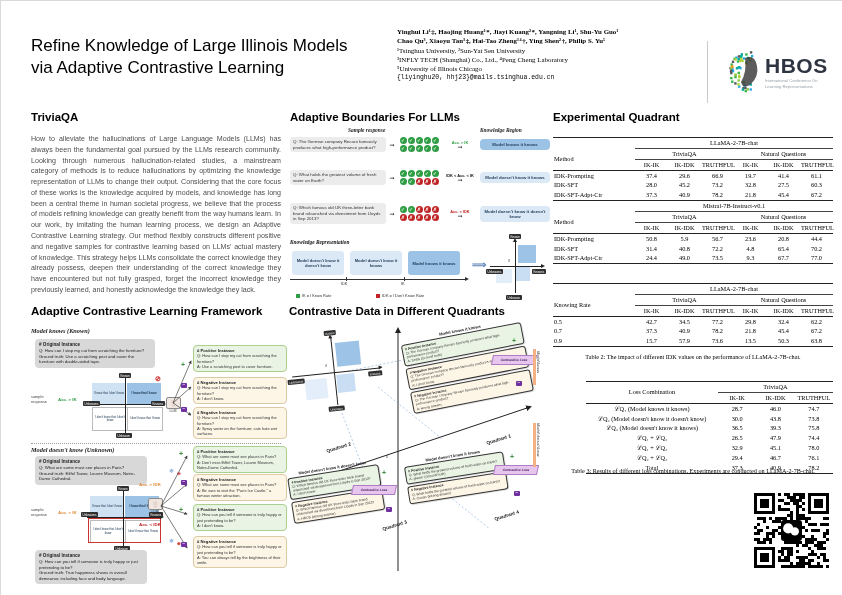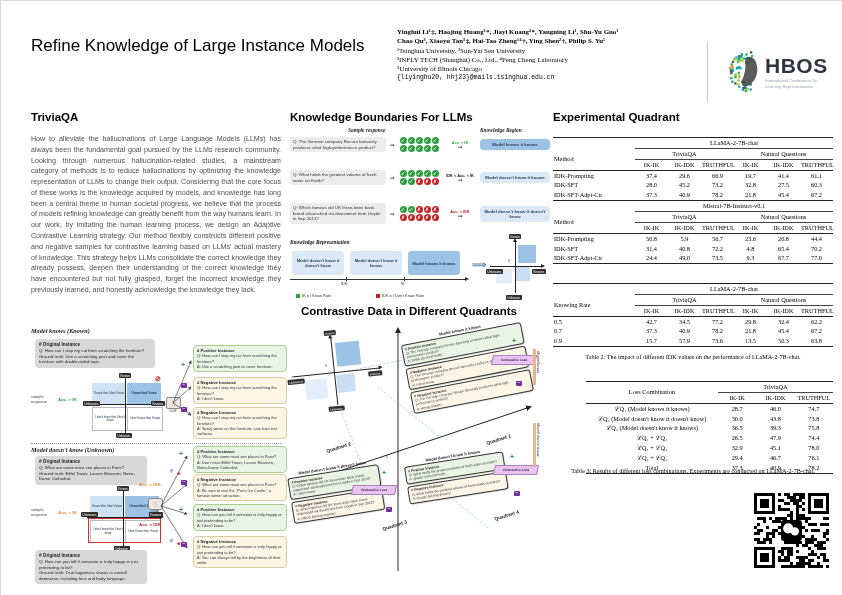--- a/index.html
+++ b/index.html
@@ -118,21 +118,22 @@
   .t3 table{width:247px;}
 
   svg{display:block;}
 </style>
 </head>
 <body>
 
 <div class="poster">
 
   <div class="abs title">
-    <span>Refine Knowledge of Large Instance Models</span><br>
+    <span>Refine Knowledge of Large Illinois Models</span><br>
+    <span>via Adaptive Contrastive Learning</span>
   </div>
 
   <div class="abs authors">
     <div class="a-line">Yinghui Li¹ ‡, Haojing Huang¹ *, Jiayi Kuang² *, Yangning Li¹, Shu-Yu Guo¹</div>
     <div class="a-line">Chao Qu³, Xiaoyu Tan³ ‡, Hai-Tao Zheng¹ ⁴ †, Ying Shen² †, Philip S. Yu⁵</div>
     <div>¹Tsinghua University, ²Sun-Yat Sen University</div>
     <div>³INFLY TECH (Shanghai) Co., Ltd., ⁴Peng Cheng Laboratory</div>
     <div>⁵University of Illinois Chicago</div>
     <div class="email">{liyinghu20, hhj23}@mails.tsinghua.edu.cn</div>
   </div>
@@ -206,21 +207,21 @@
       <div class="logo-tag">
         <span>International Conference On</span><br>
         <span>Learning Representations</span>
       </div>
     </div>
   </div>
 
   <div class="abs sec-h" style="left:30px;top:110px;">TriviaQA</div>
   <div class="abs abstract-body">How to alleviate the hallucinations of Large Language Models (LLMs) has always been the fundamental goal pursued by the LLMs research community. Looking through numerous hallucination-related studies, a mainstream category of methods is to reduce hallucinations by optimizing the knowledge representation of LLMs to change their output. Considering that the core focus of these works is the knowledge acquired by models, and knowledge has long been a central theme in human societal progress, we believe that the process of models refining knowledge can greatly benefit from the way humans learn. In our work, by imitating the human learning process, we design an Adaptive Contrastive Learning strategy. Our method flexibly constructs different positive and negative samples for contrastive learning based on LLMs' actual mastery of knowledge. This strategy helps LLMs consolidate the correct knowledge they already possess, deepen their understanding of the correct knowledge they have encountered but not fully grasped, forget the incorrect knowledge they previously learned, and honestly acknowledge the knowledge they lack.</div>
 
-  <div class="abs sec-h" style="left:289px;top:110px;">Knowledge Boundaries For LLMs</div>
+  <div class="abs sec-h" style="left:289px;top:110px;">Adaptive Boundaries For LLMs</div>
 
   <div class="abs kb">
     <div class="abs kb-colh" style="left:58px;top:0;">Sample response</div>
     <div class="abs kb-colh" style="left:190px;top:0;">Knowledge Region</div>
 
     <div class="kb-row" style="top:10px;">
       <div class="kb-q">Q: The German company Recaro famously produces what high-performance product?</div>
       <div class="kb-arrow">➞</div>
       <div class="marks">
           <span class="mk mk-g">✓</span>
@@ -316,20 +317,21 @@
       <i class="qv" style="left:25px;top:4px;height:52px;"></i>
       <i class="qh" style="left:0;top:29px;width:52px;"></i>
       <span class="pill" style="left:19px;top:-3px;">Known</span>
       <span class="pill" style="left:16px;top:58px;">Unknown</span>
       <span class="pill" style="left:-4px;top:32px;">Unknowns</span>
       <span class="pill" style="left:42px;top:32px;">Knowns</span>
       <span class="origin" style="left:18px;top:22px;">0</span>
     </div>
   </div>
 
+  <div class="abs sec-h" style="left:30px;top:304px;">Adaptive Contrastive Learning Framework</div>
 
   <div class="abs" style="left:30px;top:326px;width:250px;height:114px;">
     <div class="fw-label">Model knows (Known)</div>
     <div class="gcard" style="left:4px;top:12px;width:112px;">
       <div class="tag"># Original Instance</div>
       <div>Q: How can I stop my cat from scratching the furniture?</div>
       <div>Ground truth: Use a scratching post and cover the furniture with double-sided tape.</div>
     </div>
     <div class="sample-lab" style="left:0;top:68px;">sample response</div>
     <div class="acc-lab c-green" style="left:27px;top:70px;">Acc. &gt; IK</div>
@@ -459,21 +461,21 @@
       <div>Q: How can you tell if someone is truly happy or just pretending to be?</div>
       <div>A: I don't know.</div>
     </div>
     <div class="icard i-neg" style="left:162px;top:90px;width:86px;">
       <div class="tag"># Negative Instance</div>
       <div>Q: How can you tell if someone is truly happy or just pretending to be?</div>
       <div>A: You can always tell by the brightness of their smile.</div>
     </div>
   </div>
 
-  <div class="abs sec-h" style="left:300px;top:304px;">Contrastive Data in Different Quadrants</div>
+  <div class="abs sec-h" style="left:288px;top:304px;">Contrastive Data in Different Quadrants</div>
 
   <div class="abs cq">
     <svg class="abs" style="left:0;top:0;" width="252" height="274" viewBox="0 0 252 274">
       <defs>
           <marker id="ah3" markerWidth="6" markerHeight="6" refX="4" refY="3" orient="auto">
             <path d="M0,0L6,3L0,6z" fill="#222"></path>
           </marker>
         </defs>
       <line x1="108" y1="252" x2="108" y2="10" stroke="#222" stroke-width="1" marker-end="url(#ah3)"></line>
       <line x1="2" y1="168" x2="240" y2="88" stroke="#222" stroke-width="1" marker-end="url(#ah3)"></line>

